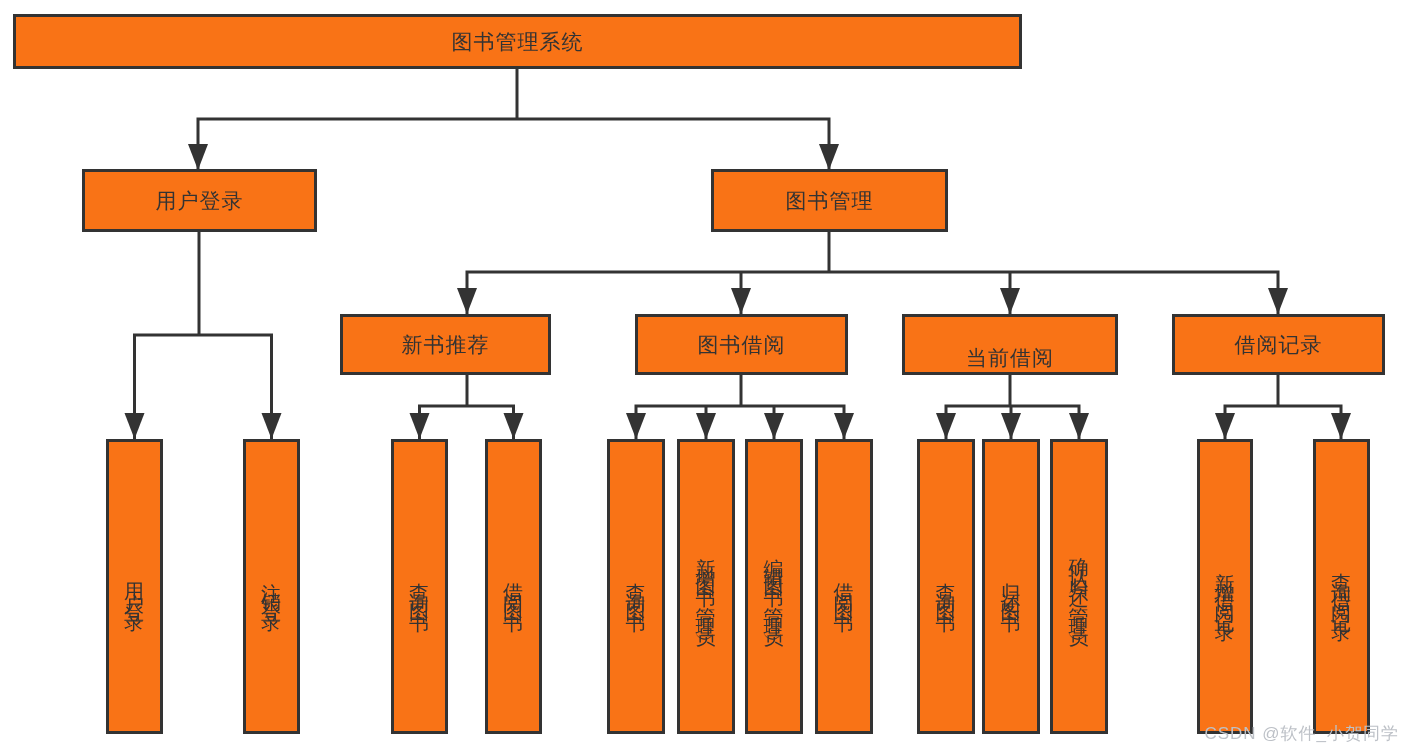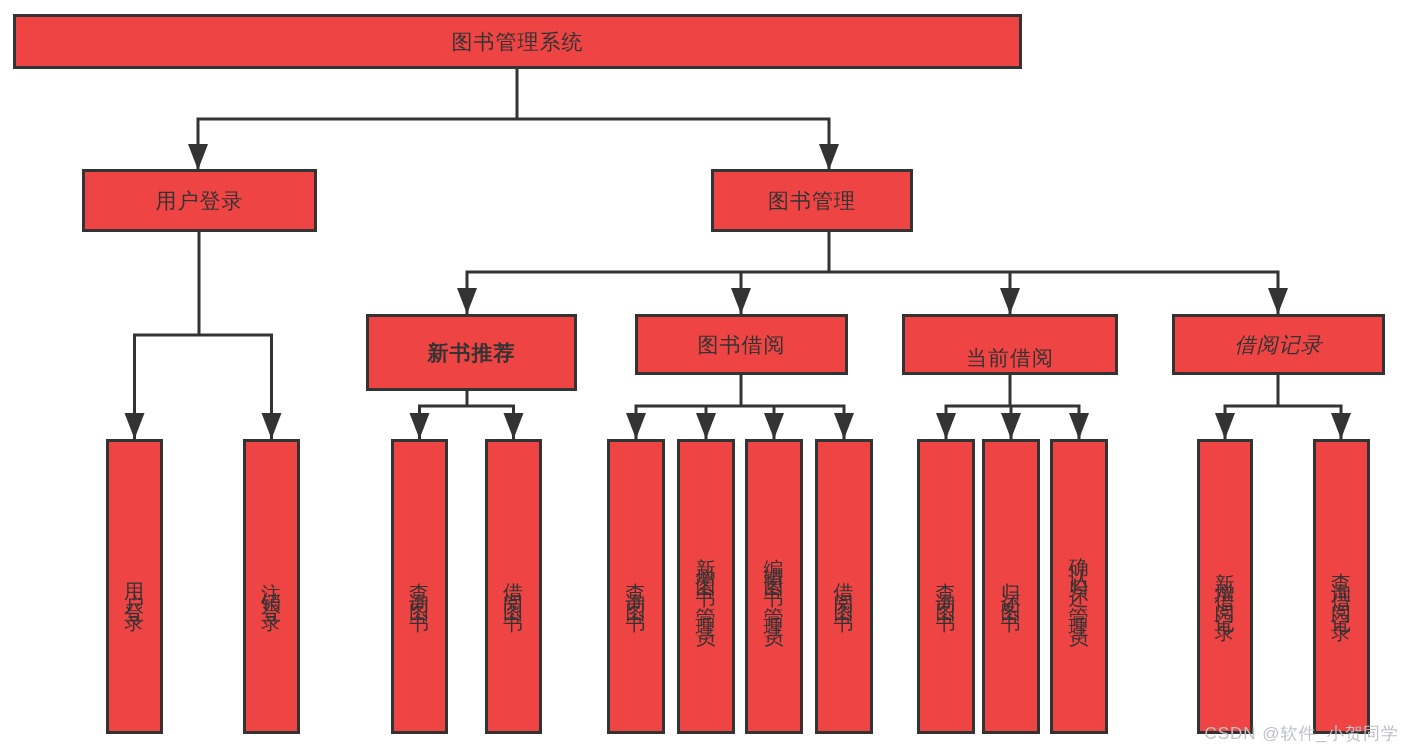--- a/index.html
+++ b/index.html
@@ -13,21 +13,21 @@
   }
   #connectors {
     position: absolute;
     left: 0; top: 0;
     width: 1405px; height: 747px;
   }
   .node {
     position: absolute;
     box-sizing: border-box;
     border: 3px solid #333333;
-    background: #ef4444;
+    background: #f97316;
     display: flex;
     align-items: center;
     justify-content: center;
     color: #333333;
   }
   .hnode { font-size: 21px; letter-spacing: 1px; }
   .root  { font-size: 21px; }
   .vnode span {
     writing-mode: vertical-rl;
     text-orientation: mixed;
@@ -107,34 +107,34 @@
     </g>
   </svg>
 
   <div class="node hnode root" style="left:13px; top:14px; width:1009px; height:55px;">
     <span>图书管理系统</span>
   </div>
 
   <div class="node hnode" style="left:82px; top:169px; width:235px; height:63px;">
     <span>用户登录</span>
   </div>
-  <div class="node hnode" style="left:711px; top:169px; width:202px; height:63px;">
+  <div class="node hnode" style="left:711px; top:169px; width:237px; height:63px;">
     <span>图书管理</span>
   </div>
 
-  <div class="node hnode" style="left:366px; top:314px; width:211px; height:77px;font-weight:bold;">
+  <div class="node hnode" style="left:340px; top:314px; width:211px; height:61px;">
     <span>新书推荐</span>
   </div>
   <div class="node hnode" style="left:635px; top:314px; width:213px; height:61px;font-family:Liberation Mono, monospace;">
     <span>图书借阅</span>
   </div>
   <div class="node hnode" style="left:902px; top:314px; width:216px; height:61px;align-items:flex-end;">
     <span>当前借阅</span>
   </div>
-  <div class="node hnode" style="left:1172px; top:314px; width:213px; height:61px;font-style:italic;">
+  <div class="node hnode" style="left:1172px; top:314px; width:213px; height:61px;">
     <span>借阅记录</span>
   </div>
 
   <div class="node vnode" style="left:106px; top:439px; width:57px; height:295px;">
     <span>用户登录</span>
   </div>
   <div class="node vnode" style="left:243px; top:439px; width:57px; height:295px;">
     <span>注销登录</span>
   </div>
 

